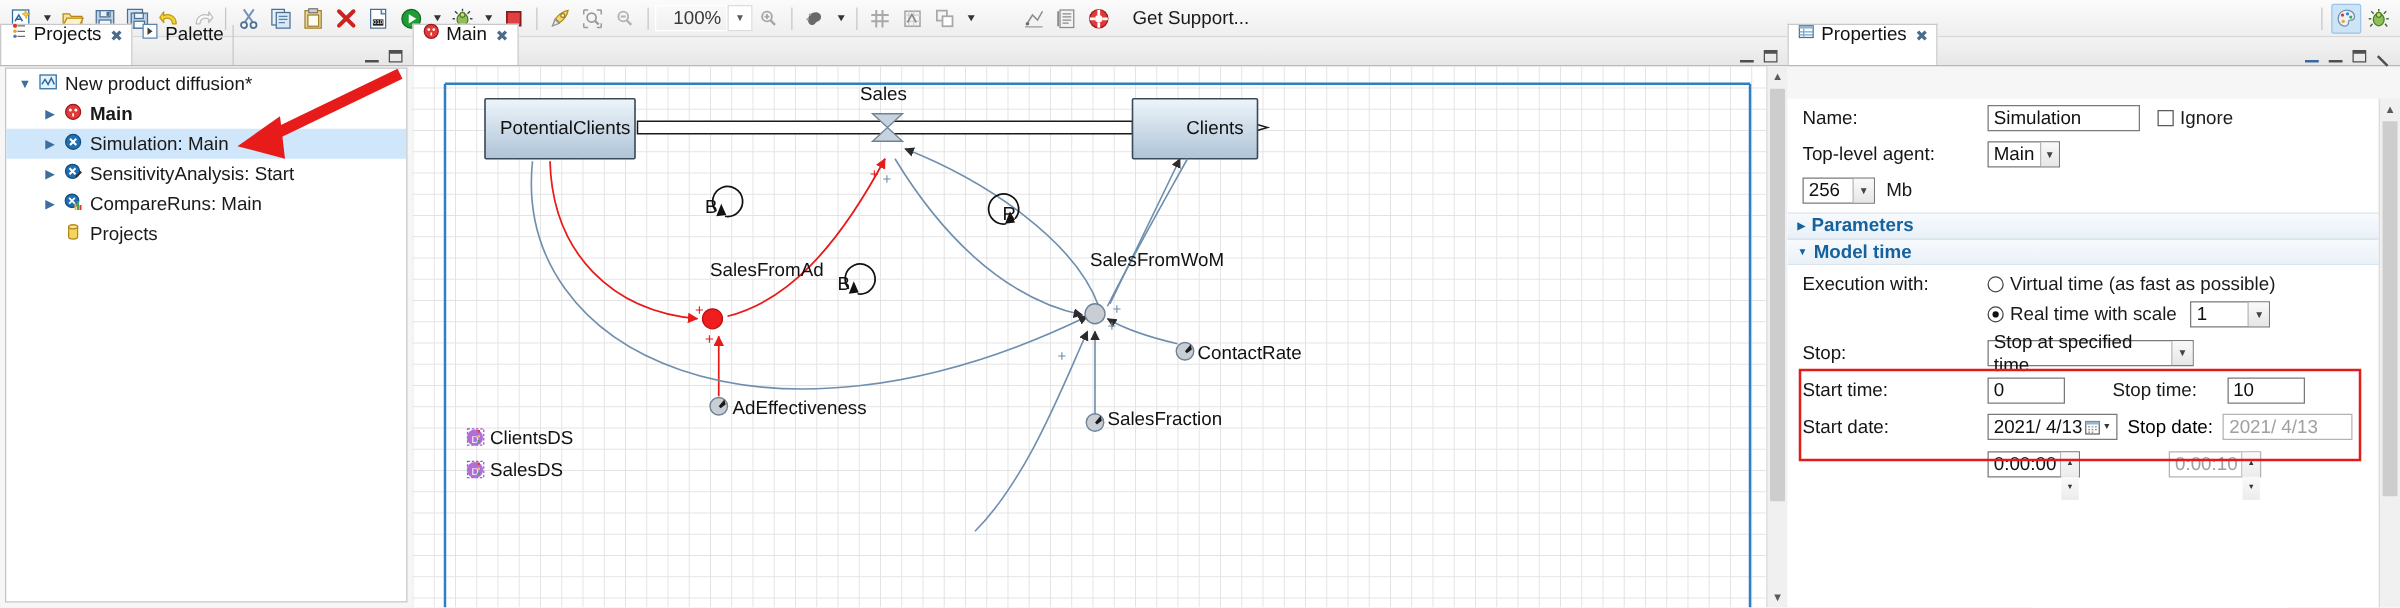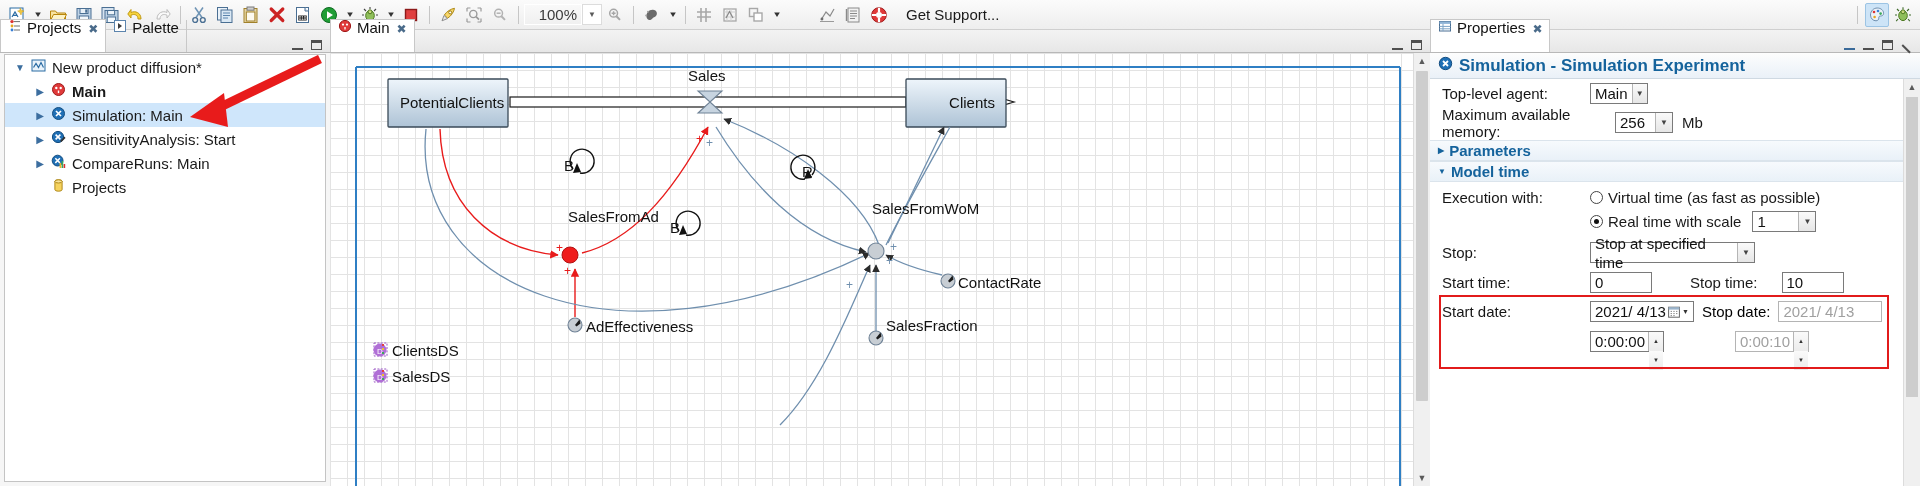--- a/index.html
+++ b/index.html
@@ -611,21 +611,21 @@
         </g>
       </svg>
 
       <div class="node-lbl" style="left:70px;top:41px;width:96px;text-align:center">PotentialClients</div>
       <div class="node-lbl" style="left:596px;top:41px;width:92px;text-align:center">Clients</div>
       <div class="node-lbl" style="left:358px;top:14px">Sales</div>
       <div class="node-lbl" style="left:238px;top:155px">SalesFromAd</div>
       <div class="node-lbl" style="left:542px;top:147px">SalesFromWoM</div>
       <div class="node-lbl" style="left:256px;top:265px">AdEffectiveness</div>
       <div class="node-lbl" style="left:628px;top:221px">ContactRate</div>
-      <div class="node-lbl" style="left:556px;top:264px">SalesFraction</div>
+      <div class="node-lbl" style="left:556px;top:274px">SalesFraction</div>
       <div class="node-lbl" style="left:234px;top:104px;font-size:15px">B</div>
       <div class="node-lbl" style="left:472px;top:110px;font-size:15px">R</div>
       <div class="node-lbl" style="left:340px;top:166px;font-size:15px">B</div>
       <div class="node-lbl" style="left:62px;top:289px">ClientsDS</div>
       <div class="node-lbl" style="left:62px;top:315px">SalesDS</div>
     </div>
 
     <div class="vscroll">
       <div class="up">▲</div>
       <div class="thumb"></div>
@@ -647,43 +647,41 @@
         <span class="close">✖</span>
       </div>
       <div class="tab-ctrls">
         <div class="ctrl-min" style="border-bottom-color:#3a6a99"></div>
         <div class="ctrl-min"></div>
         <div class="ctrl-max"></div>
         <div class="ctrl-min" style="transform:rotate(45deg)"></div>
       </div>
     </div>
 
-    <div class="props-head">
-      <span>
-        <svg width="15" height="15" viewBox="0 0 15 15">
-            <circle cx="7.5" cy="7.5" r="6.2" fill="#1f6fb5" stroke="#134d80"></circle>
-            <path d="M5 5 L10 10 M10 5 L5 10" stroke="#fff" stroke-width="1.8"></path>
-          </svg>
-      </span>
-      <span>Simulation - Simulation Experiment</span>
-    </div>
 
     <div class="props-body">
 
+      <div class="row" style="height:30px">
+        <div class="lab">Name:</div>
+        <div class="inp" style="width:122px">Simulation</div>
+        <div class="chk" style="margin-left:14px">
+          <span class="box"></span>
+          <span>Ignore</span>
+        </div>
+      </div>
 
       <div class="row">
         <div class="lab">Top-level agent:</div>
         <div class="combo" style="width:58px">
           <span class="val">Main</span>
           <span class="btn"></span>
         </div>
       </div>
 
       <div class="row">
-        <div class="lab" style="width:173px">Maximum available memory:</div>
         <div class="combo" style="width:58px">
           <span class="val">256</span>
           <span class="btn"></span>
         </div>
         <span style="margin-left:9px">Mb</span>
       </div>
 
       <div class="section" style="margin-top:3px">
         <span class="tri">▶</span>
         <span>Parameters</span>

